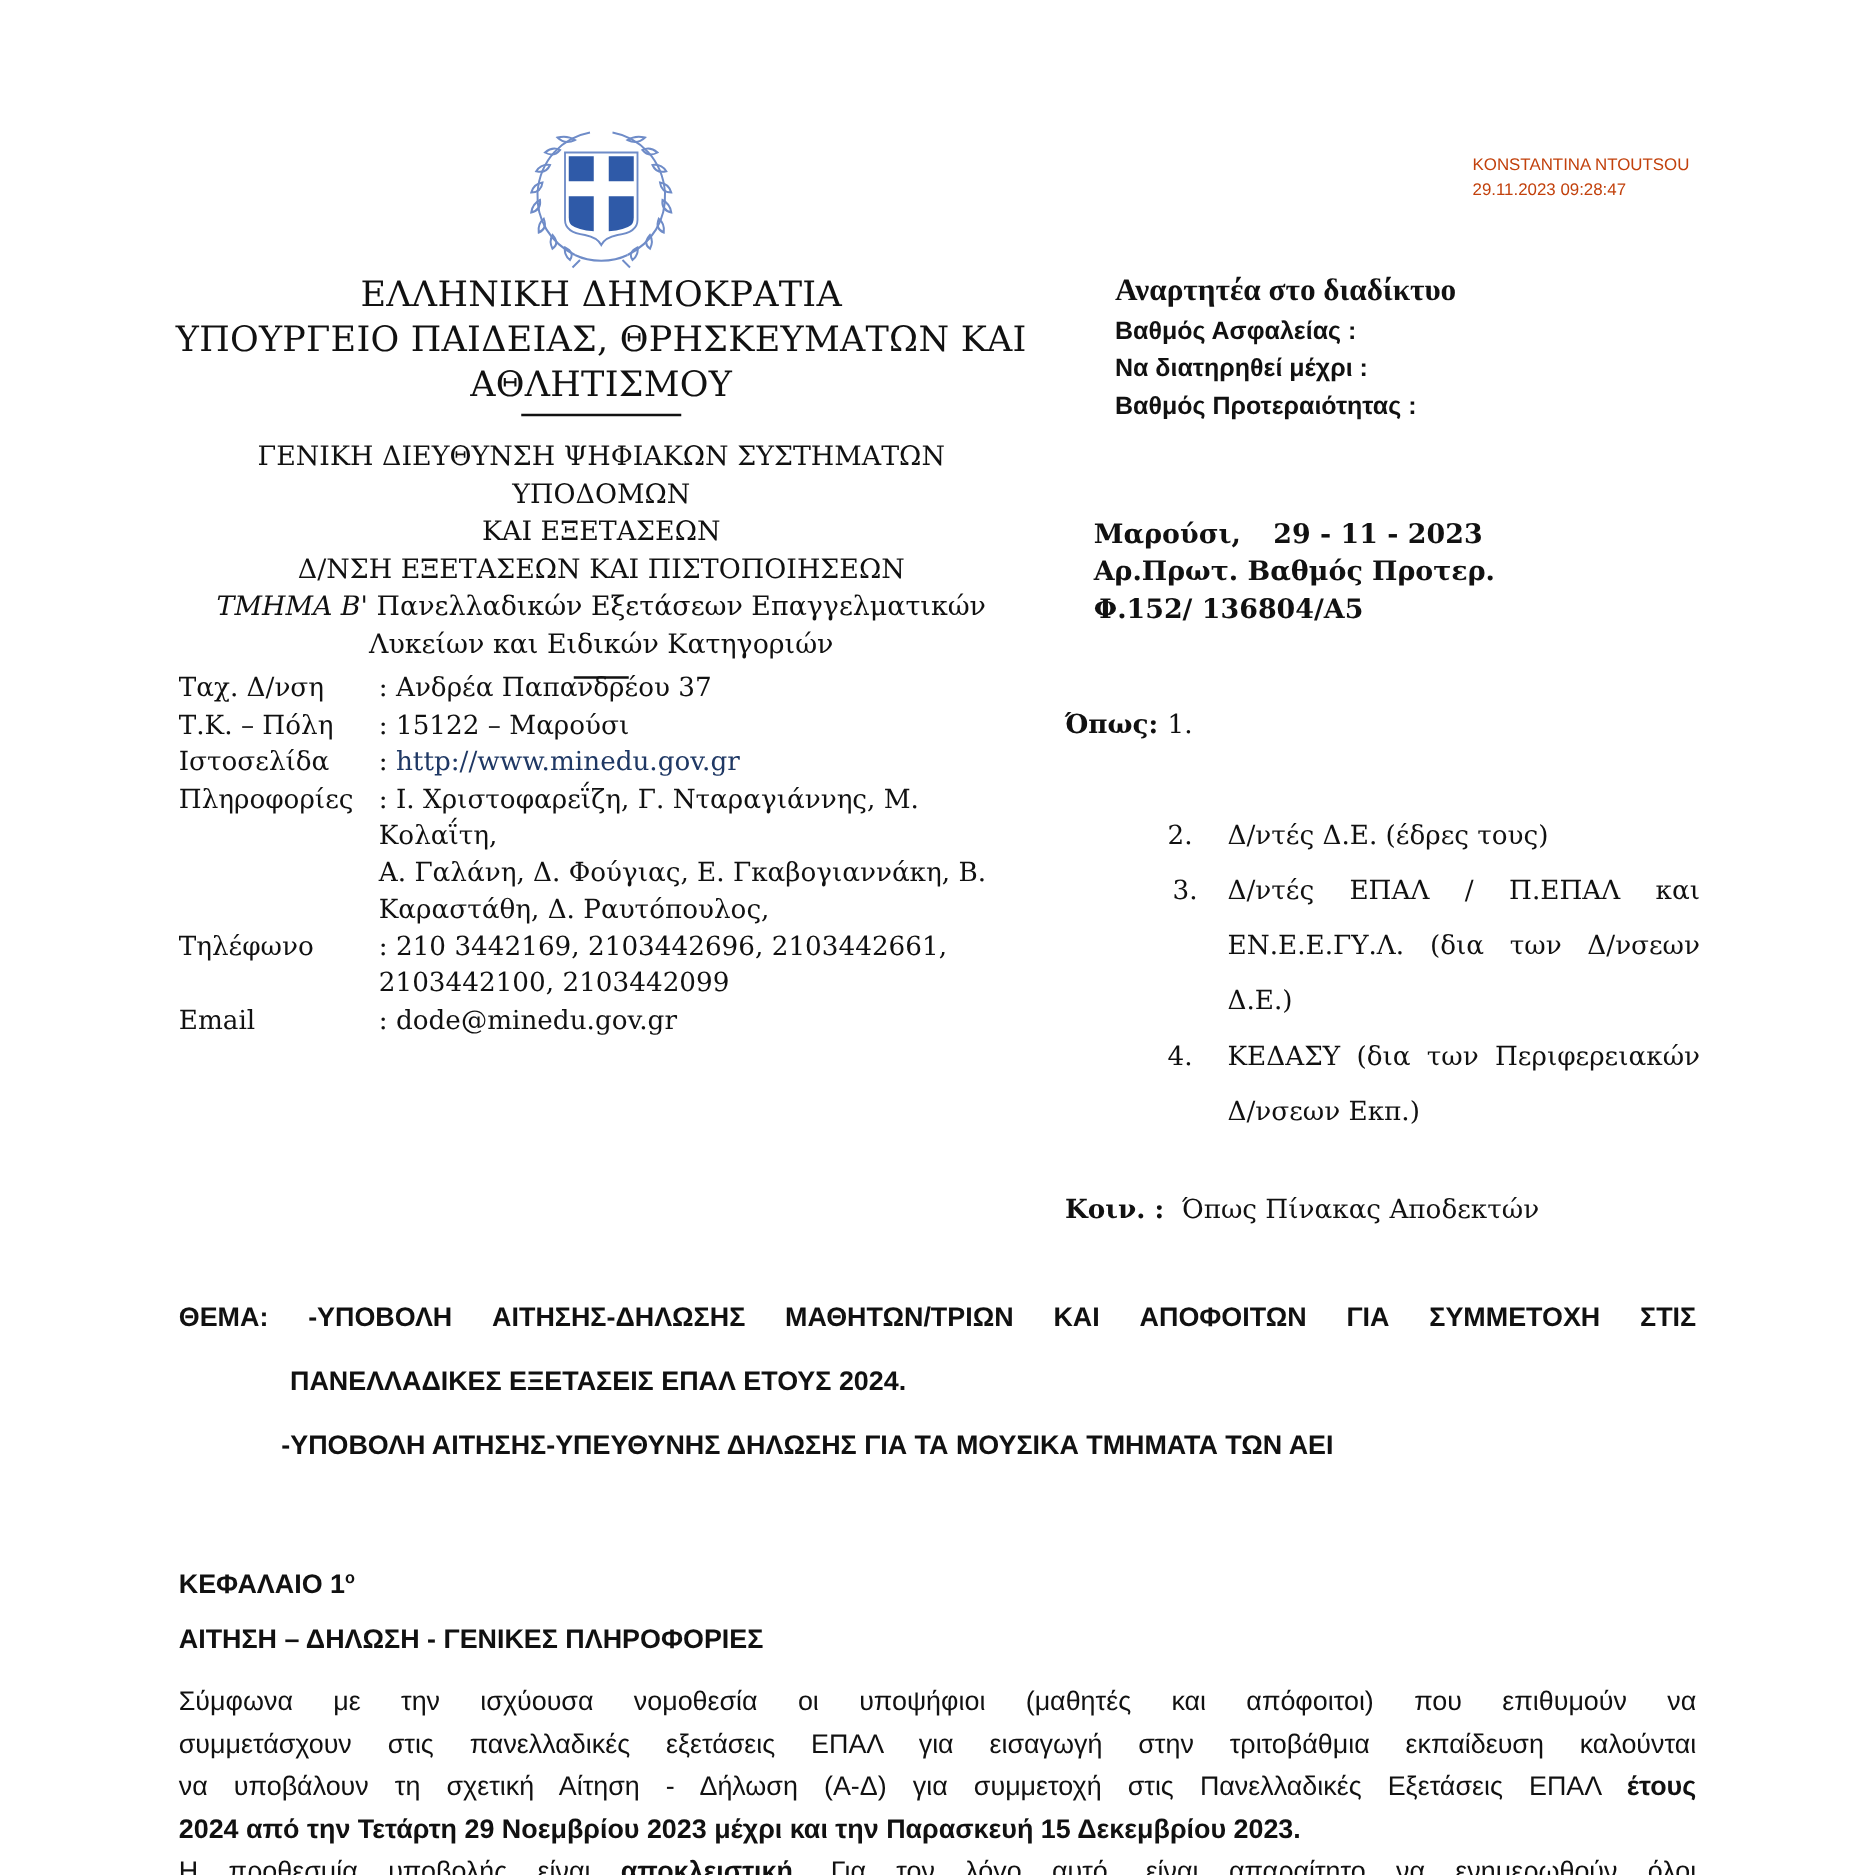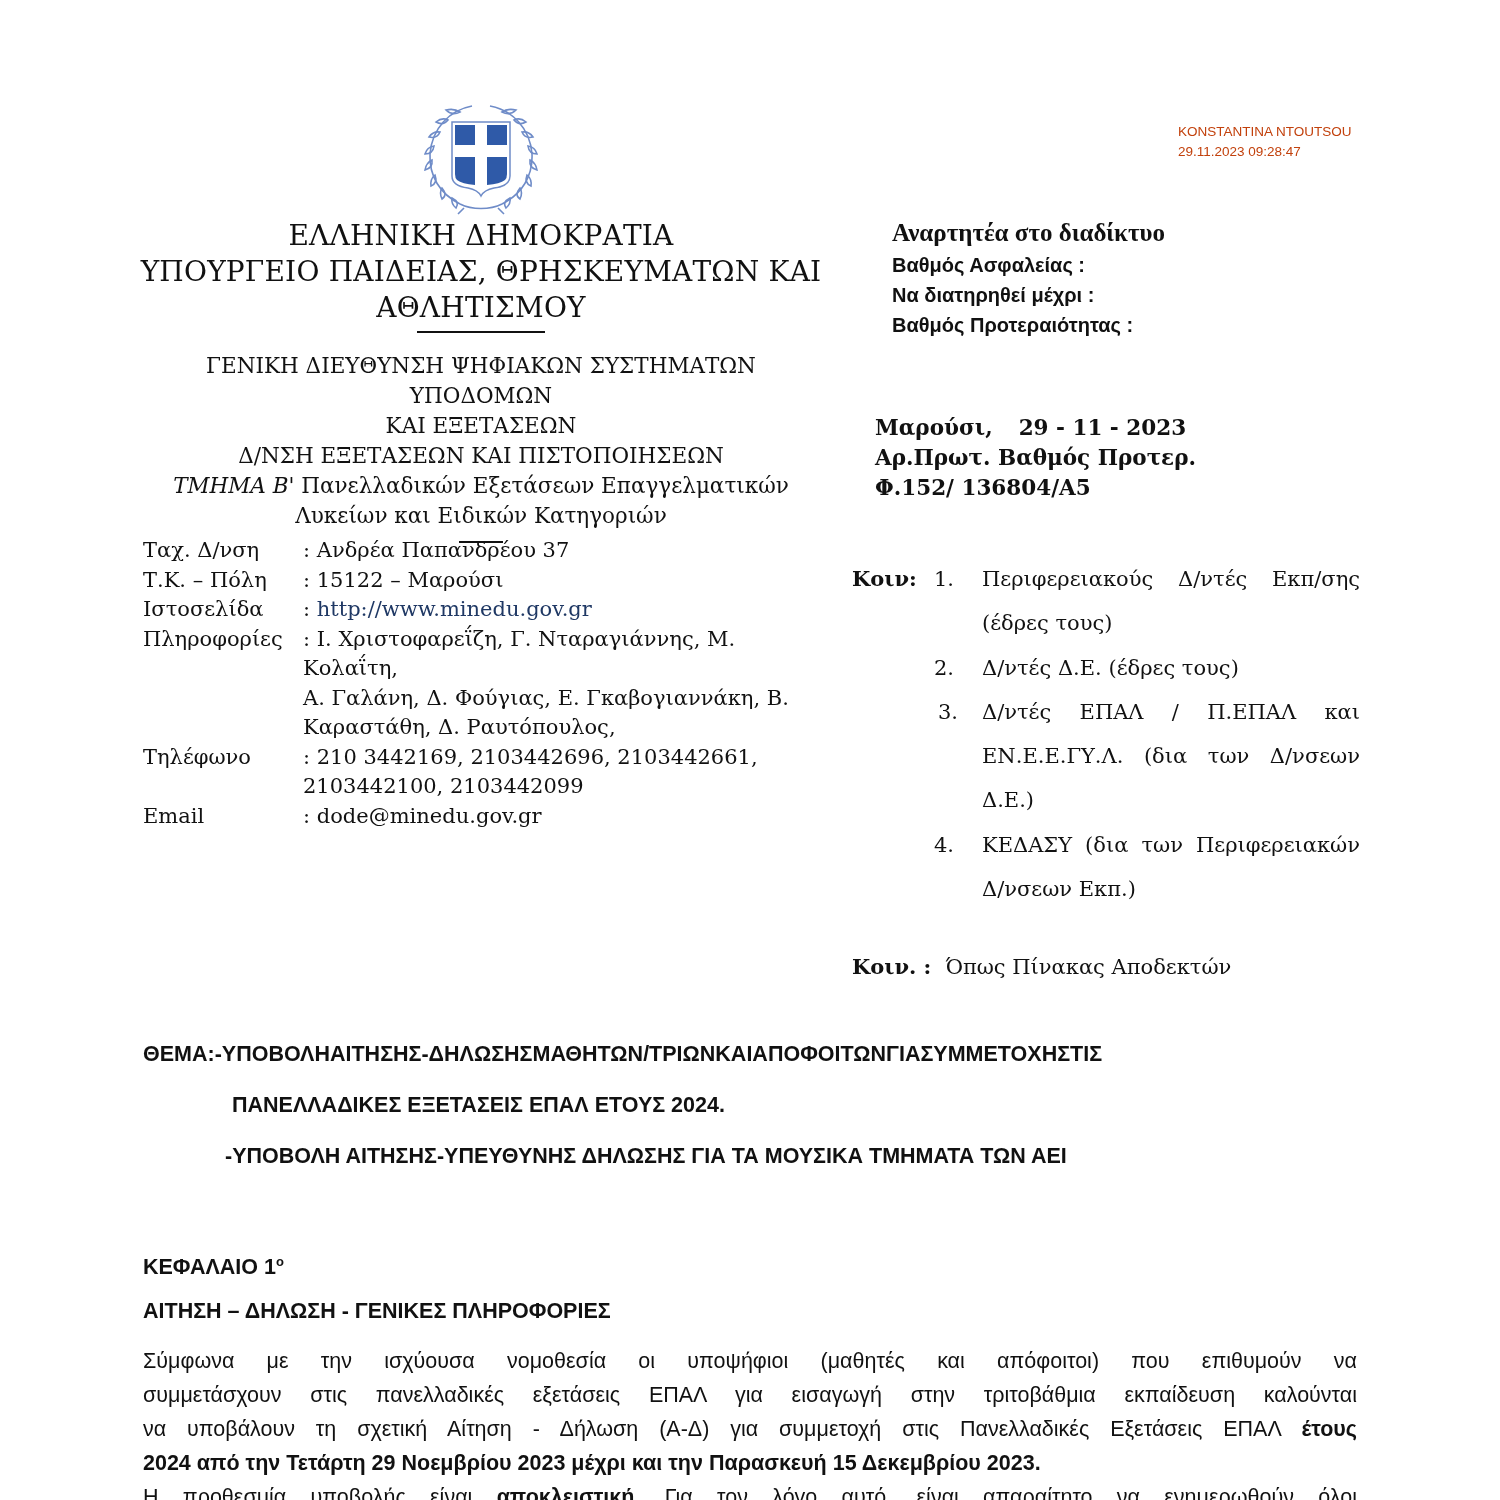--- a/index.html
+++ b/index.html
@@ -43,21 +43,21 @@
   .pros-label { position: absolute; left: 0; top: 0; font-weight: bold; line-height: 34px; }
   .r-item { position: absolute; left: 82px; width: 426px; display: flex; }
   .r-num { width: 48px; flex: none; line-height: 44px; }
   .r-text { flex: 1; line-height: 44px; text-align: justify; text-align-last: left; }
 
   #koin { left: 852px; top: 952px; font-size: 21px; line-height: 30px; }
   #koin b { margin-right: 14px; }
 
   
   #subject { left: 143px; top: 1036px; width: 1214px; font-size: 21.5px; font-weight: bold; }
-  .subj-line1 { display: flex; justify-content: flex-start; line-height: 36px; }
+  .subj-line1 { display: flex; justify-content: space-between; line-height: 36px; }
   .subj-line2 { padding-left: 89px; margin-top: 15px; line-height: 36px; }
   .subj-line3 { padding-left: 82px; margin-top: 15px; line-height: 36px; }
 
   
   #chapter { left: 143px; top: 1240px; width: 1130px; text-align: left; font-weight: bold; font-size: 21.5px; line-height: 44px; }
   #chapter sup { font-size: 13px; }
 
   
   #body { left: 143px; top: 1344px; width: 1214px; font-size: 21.5px; line-height: 34px; text-align: justify; }
   #body p { margin: 0; }
@@ -161,28 +161,24 @@
   <div class="meta-line sans">Βαθμός Προτεραιότητας :</div>
 </div>
 
 <div id="date-block" class="abs serif">
   <div><span>Μαρούσι,</span><span class="date-gap"></span><span>29 - 11 - 2023</span></div>
   <div>Αρ.Πρωτ. Βαθμός Προτερ.</div>
   <div>Φ.152/ 136804/Α5</div>
 </div>
 
 <div id="recipients" class="abs serif" style="height:340px;">
-  <div class="pros-label" style="top:0;line-height:34px;">Κοιν:</div>
+  <div class="pros-label" style="top:0;line-height:34px;">Όπως:</div>
 
   <div class="r-item" style="top:-5px;">
     <div class="r-num">1.</div>
-    <div style="flex:1">
-      <div class="r-text justify-line">Περιφερειακούς Δ/ντές Εκπ/σης</div>
-      <div class="r-text">(έδρες τους)</div>
-    </div>
   </div>
 
   <div class="r-item" style="top:84px;">
     <div class="r-num">2.</div>
     <div style="flex:1">
       <div class="r-text">Δ/ντές Δ.Ε. (έδρες τους)</div>
     </div>
   </div>
 
   <div class="r-item" style="top:128px;">

